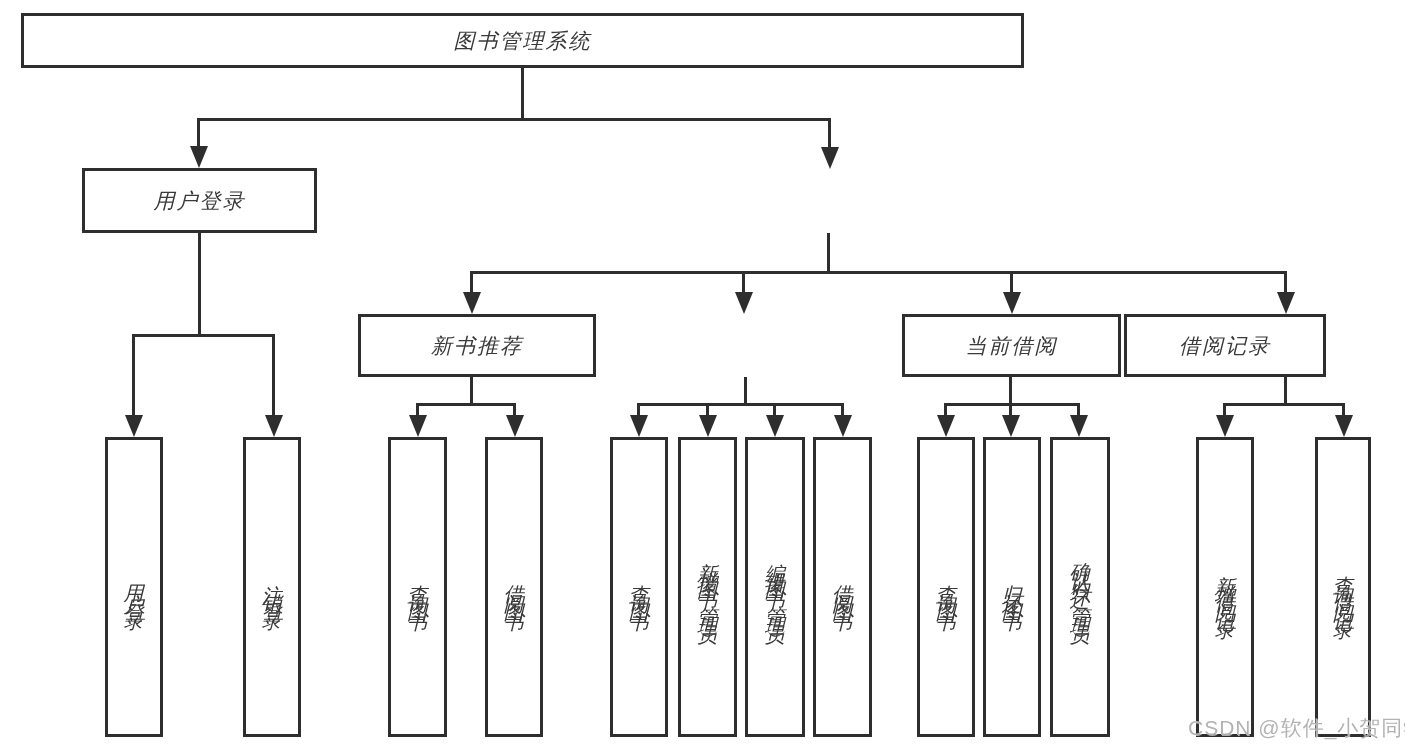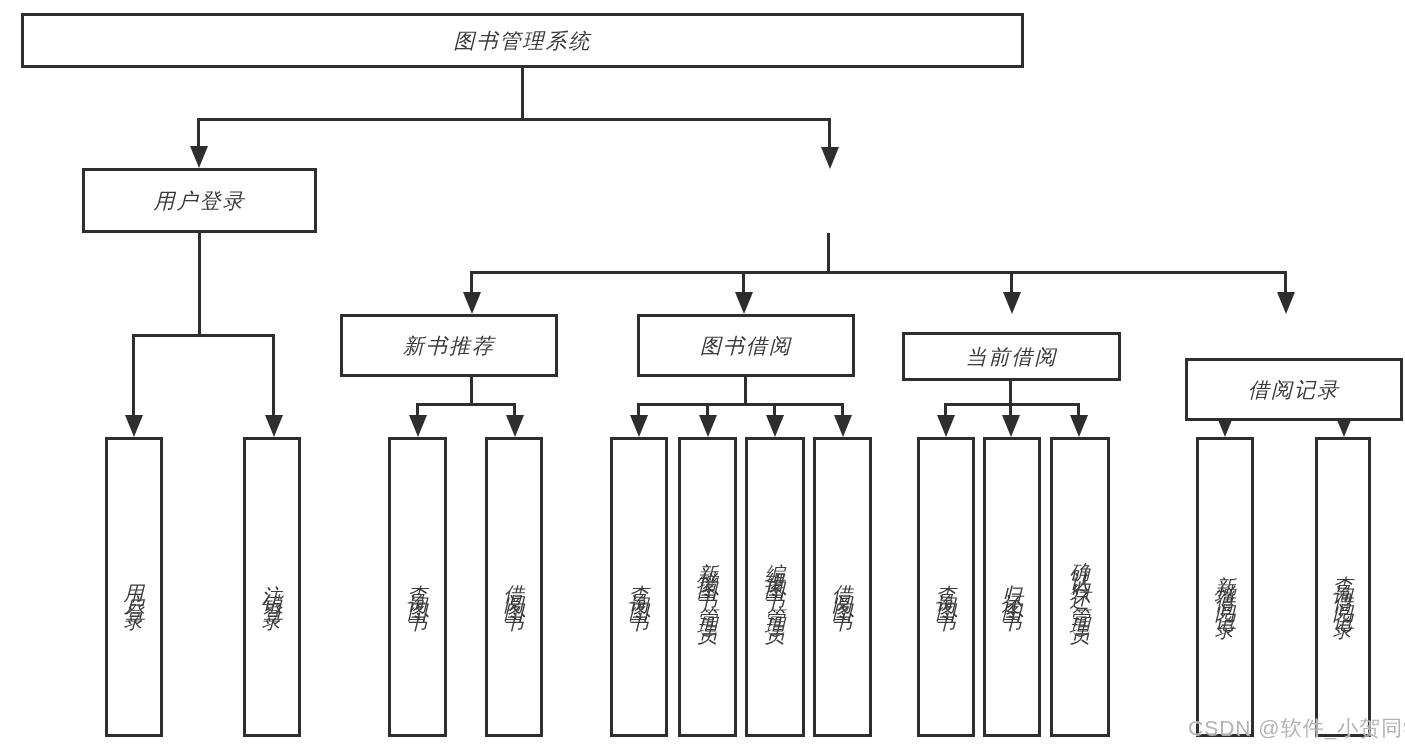--- a/index.html
+++ b/index.html
@@ -129,30 +129,27 @@
     <div class="arrow" style="left: 1002px; top: 415px;"></div>
     <div class="arrow" style="left: 1070px; top: 415px;"></div>
     <div class="arrow" style="left: 1216px; top: 415px;"></div>
     <div class="arrow" style="left: 1335px; top: 415px;"></div>
     <div class="node" style="left: 21px; top: 13px; width: 1003px; height: 55px;">
       <span class="node-label">图书管理系统</span>
     </div>
     <div class="node" style="left: 82px; top: 168px; width: 235px; height: 65px;">
       <span class="node-label">用户登录</span>
     </div>
-    <div class="node" style="left: 340px; top: 314px; width: 218px; height: 63px;">
+    <div class="node" style="left: 358px; top: 314px; width: 238px; height: 63px;">
       <span class="node-label">新书推荐</span>
     </div>
-    <div class="node" style="left: 637px; top: 314px; width: 218px; height: 63px;">
-      <span class="node-label">图书借阅</span>
-    </div>
-    <div class="node" style="left: 902px; top: 332px; width: 219px; height: 49px; align-items: center;">
+    <div class="node" style="left: 902px; top: 314px; width: 219px; height: 63px; align-items: center;">
       <span class="node-label">当前借阅</span>
     </div>
-    <div class="node" style="left: 1185px; top: 314px; width: 218px; height: 63px; margin-top: 44px;">
+    <div class="node" style="left: 1124px; top: 314px; width: 202px; height: 63px;">
       <span class="node-label">借阅记录</span>
     </div>
     <div class="node vertical" style="left: 105px; top: 437px; width: 58px; height: 300px;">
       <span class="node-label">用户登录</span>
     </div>
     <div class="node vertical" style="left: 243px; top: 437px; width: 58px; height: 300px;">
       <span class="node-label">注销登录</span>
     </div>
     <div class="node vertical" style="left: 388px; top: 437px; width: 59px; height: 300px;">
       <span class="node-label">查询图书</span>

